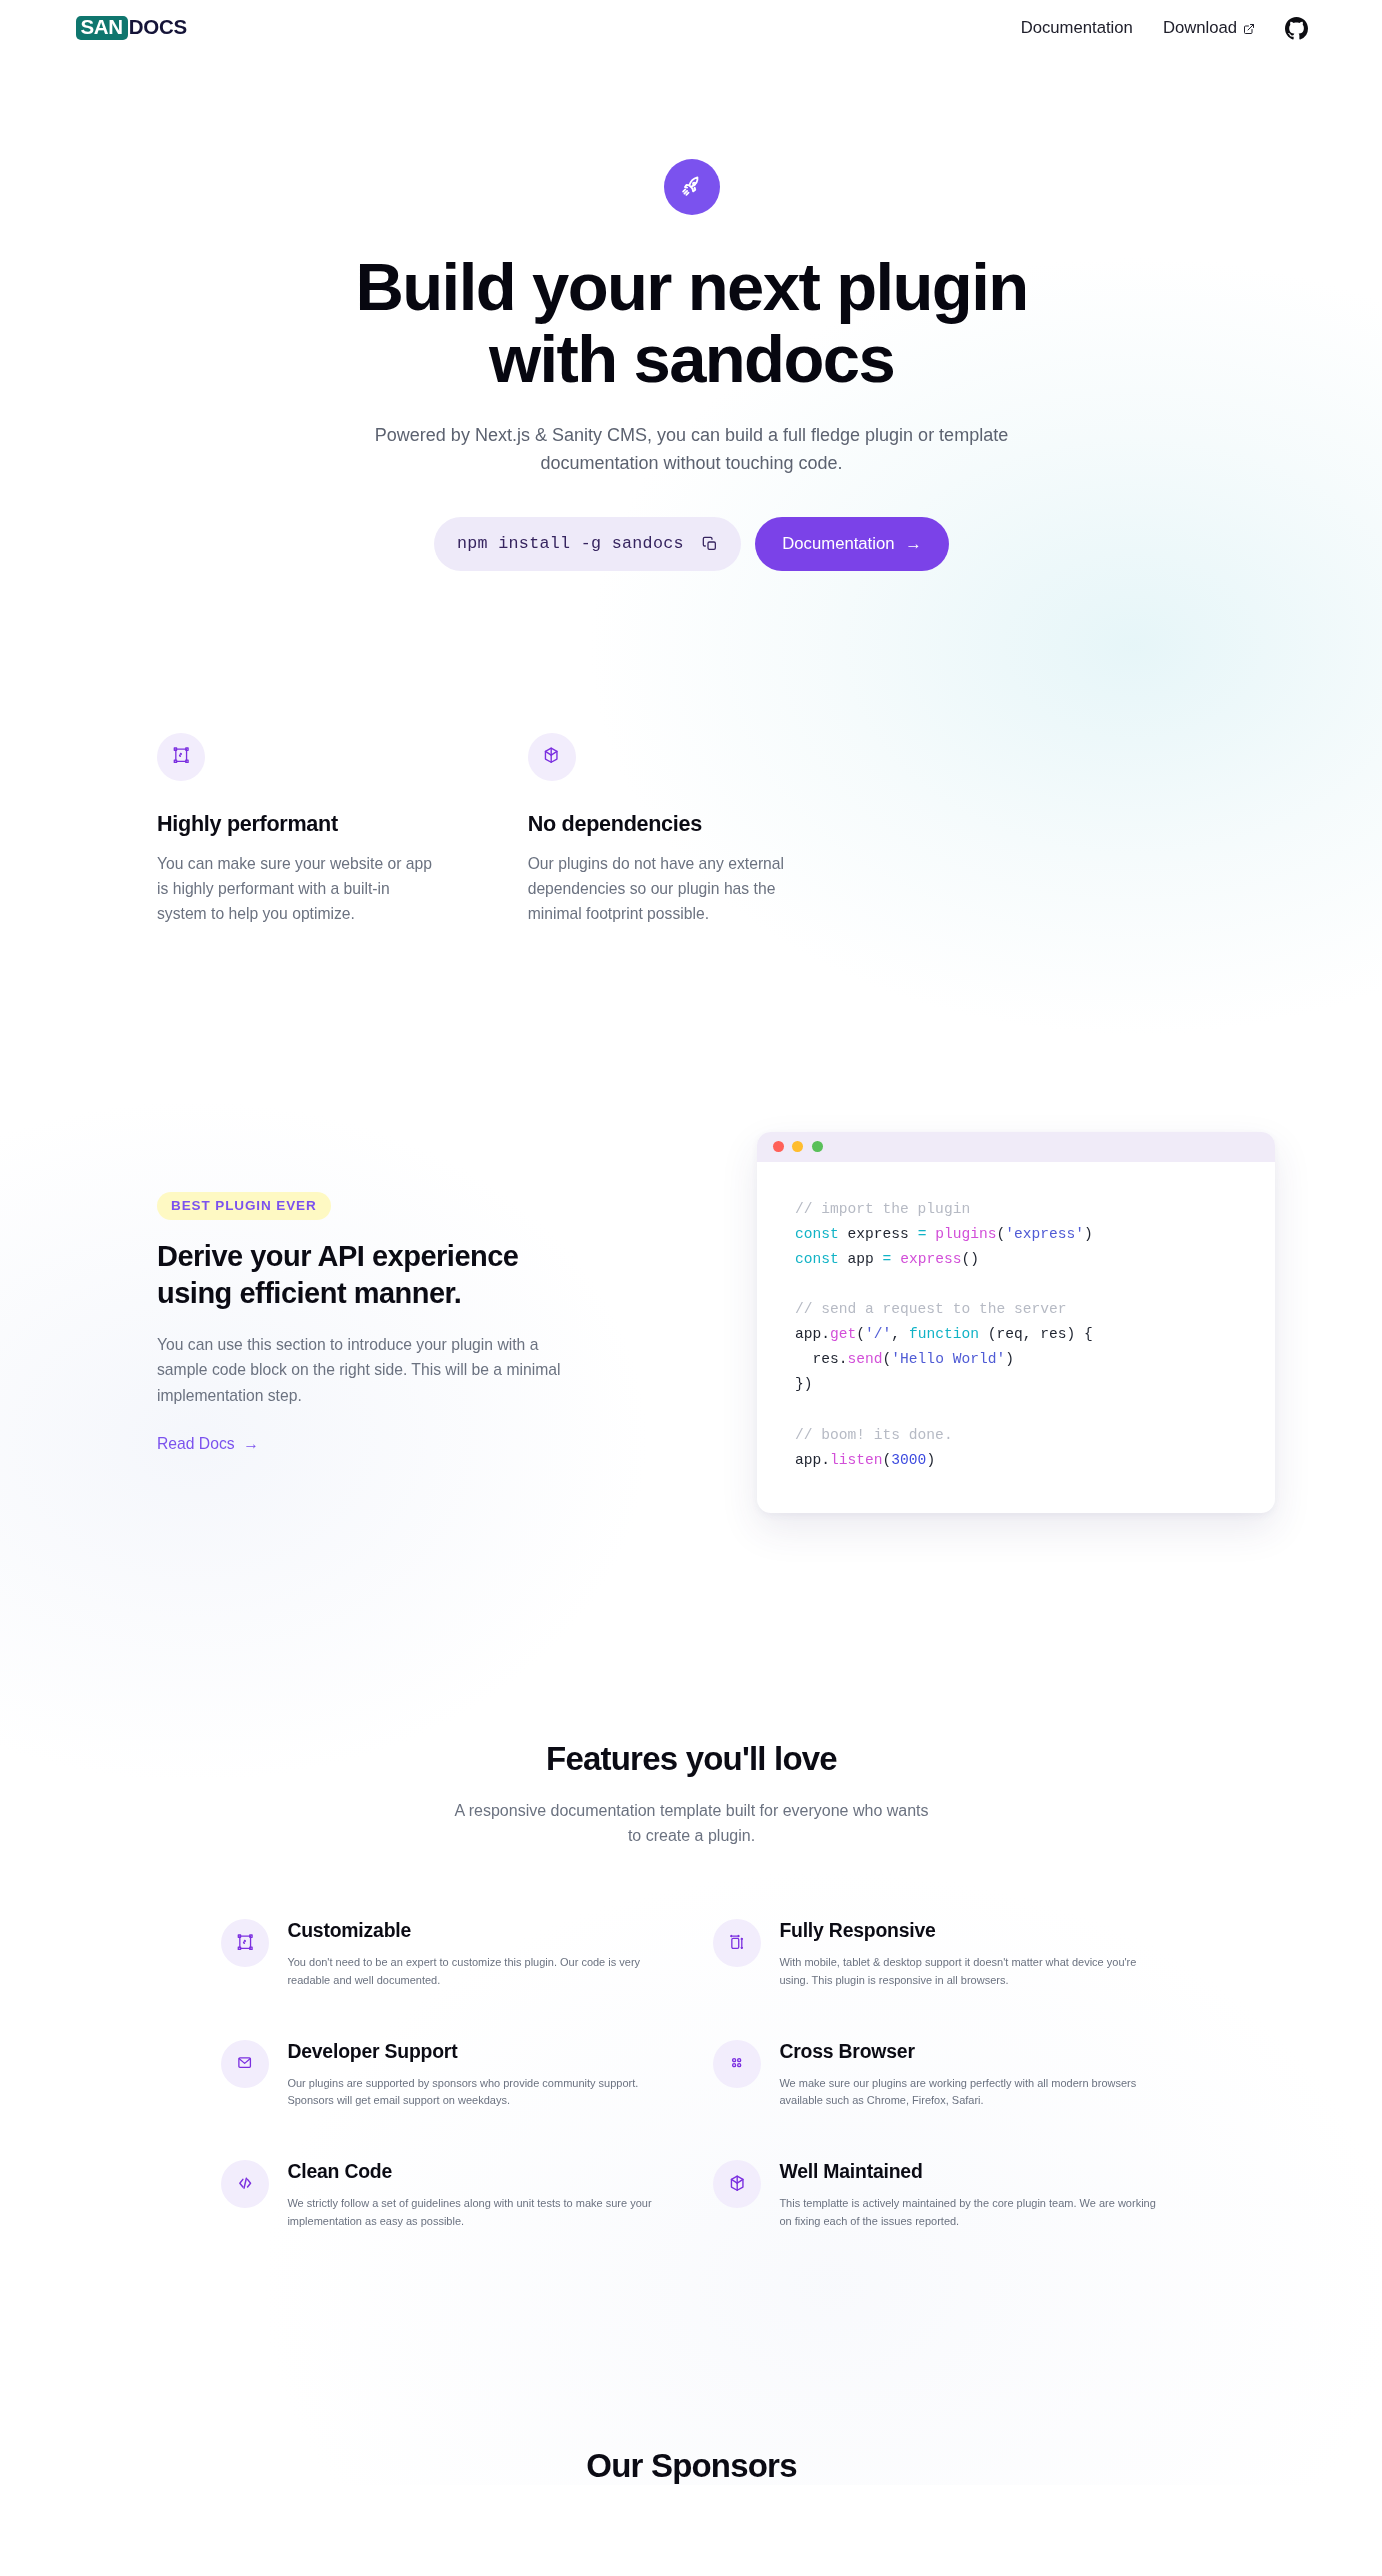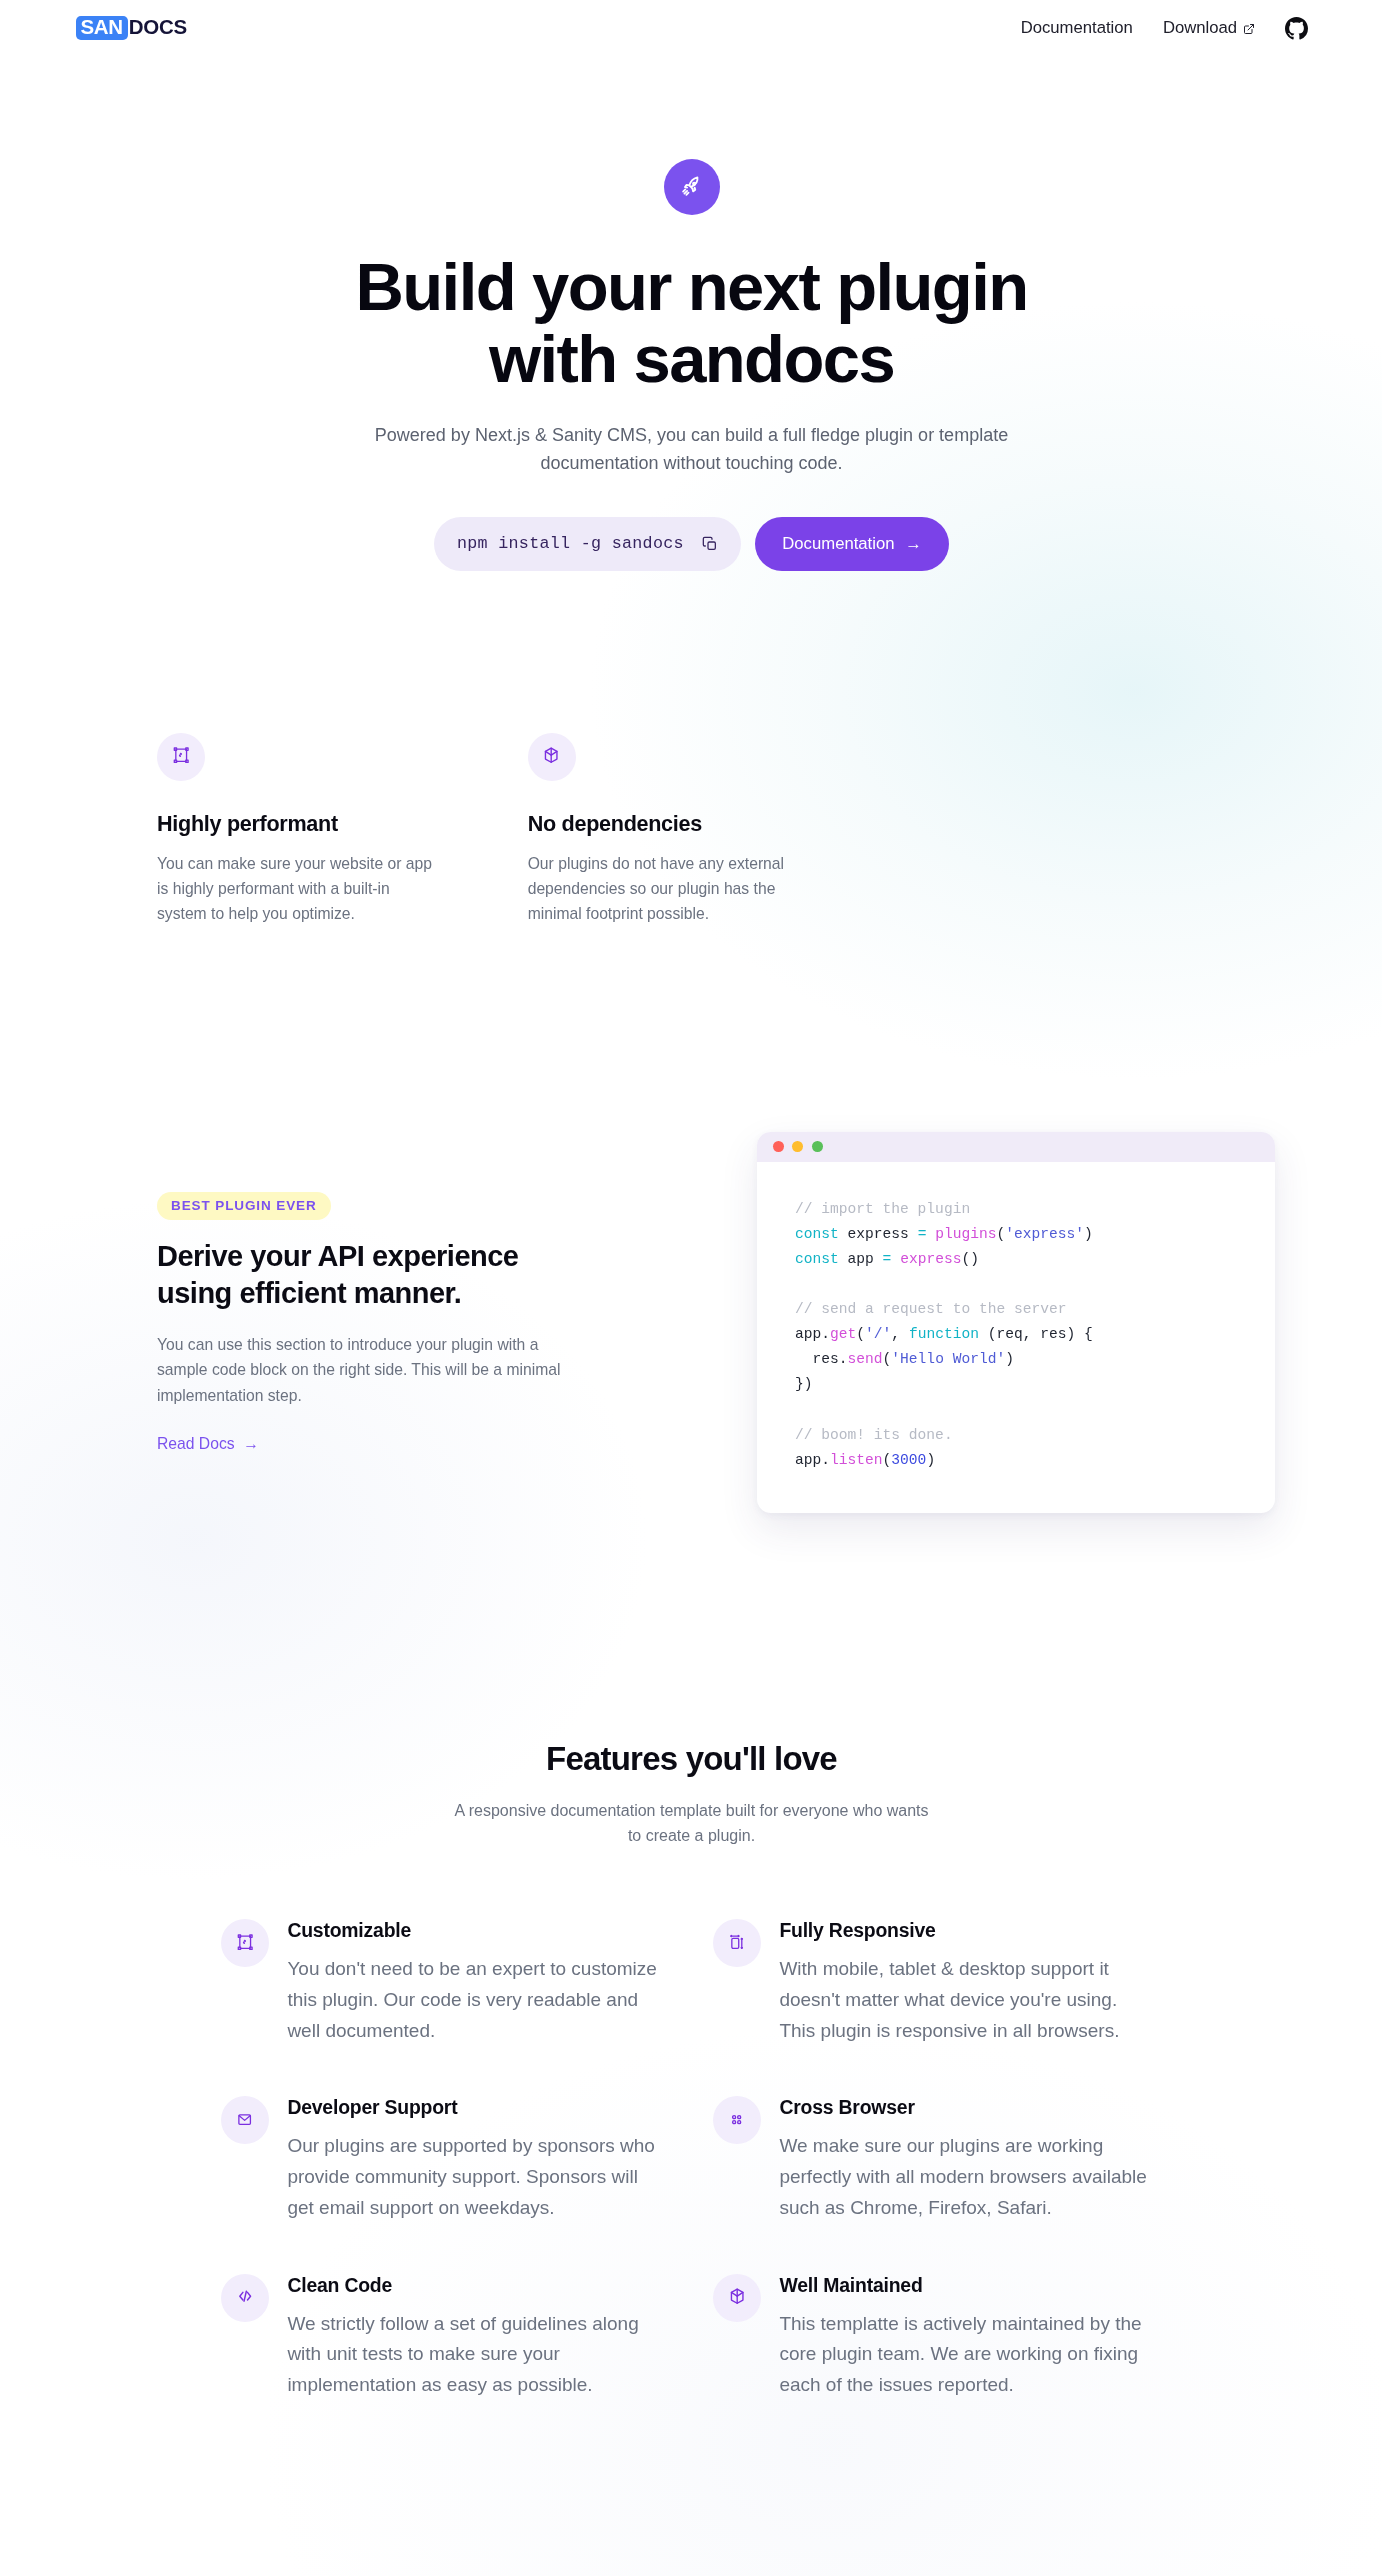--- a/index.html
+++ b/index.html
@@ -18,21 +18,21 @@
   .wrap { width: 1383px; margin: 0 auto; position: relative; }
 
   
   header.site-header {
     height: 56px; display: flex; align-items: center;
     justify-content: space-between; width: 1296px; margin: 0 auto;
     padding: 0 32px;
   }
   .logo { display: flex; align-items: flex-end; }
   .logo-badge {
-    background: #3b82f6; color: #fff; font-weight: 700; font-size: 20.5px;
+    background: #0f766e; color: #fff; font-weight: 700; font-size: 20.5px;
     letter-spacing: -0.3px; padding: 1.6px 4.9px 2.7px; border-radius: 4.9px;
     line-height: 1; display: inline-block;
   }
   .logo-rest {
     color: #151438; font-weight: 700; font-size: 20.5px; line-height: 1;
     letter-spacing: -0.3px; padding-bottom: 2.7px; margin-left: 1.1px;
   }
   .nav { display: flex; align-items: center; gap: 30px; }
   .nav a {
     color: #20202c; font-size: 16.7px; text-decoration: none;
@@ -133,21 +133,21 @@
   
   .feat-head { text-align: center; margin-top: 227px; }
   .feat-head h2 { font-size: 33px; font-weight: 700; letter-spacing: -0.8px; color: #0b0b14; }
   .feat-head p { margin: 21.6px auto 0; font-size: 16px; line-height: 1.55; color: #6b7280; max-width: 486px; }
   .feat-grid {
     display: grid; grid-template-columns: repeat(2, 1fr);
     gap: 50px 43px; margin-top: 70px; padding: 0 221px;
   }
   .feat-item { display: grid; grid-template-columns: 48px 1fr; gap: 18.4px; }
   .feat-title { font-size: 19.4px; font-weight: 700; color: #0b0b14; margin-bottom: 12px; letter-spacing: -0.2px; }
-  .feat-desc { font-size: 19px; line-height: 1.62; color: #6b7280; max-width: 378px; }
+  .feat-desc { font-size: 11px; line-height: 1.62; color: #6b7280; max-width: 378px; }
 
   
   .spon-head { text-align: center; margin-top: 216px; }
   .spon-head h2 { font-size: 33px; font-weight: 700; letter-spacing: -0.8px; color: #0b0b14; }
 </style>
 </head>
 <body>
 
 <div class="wrap">
 

